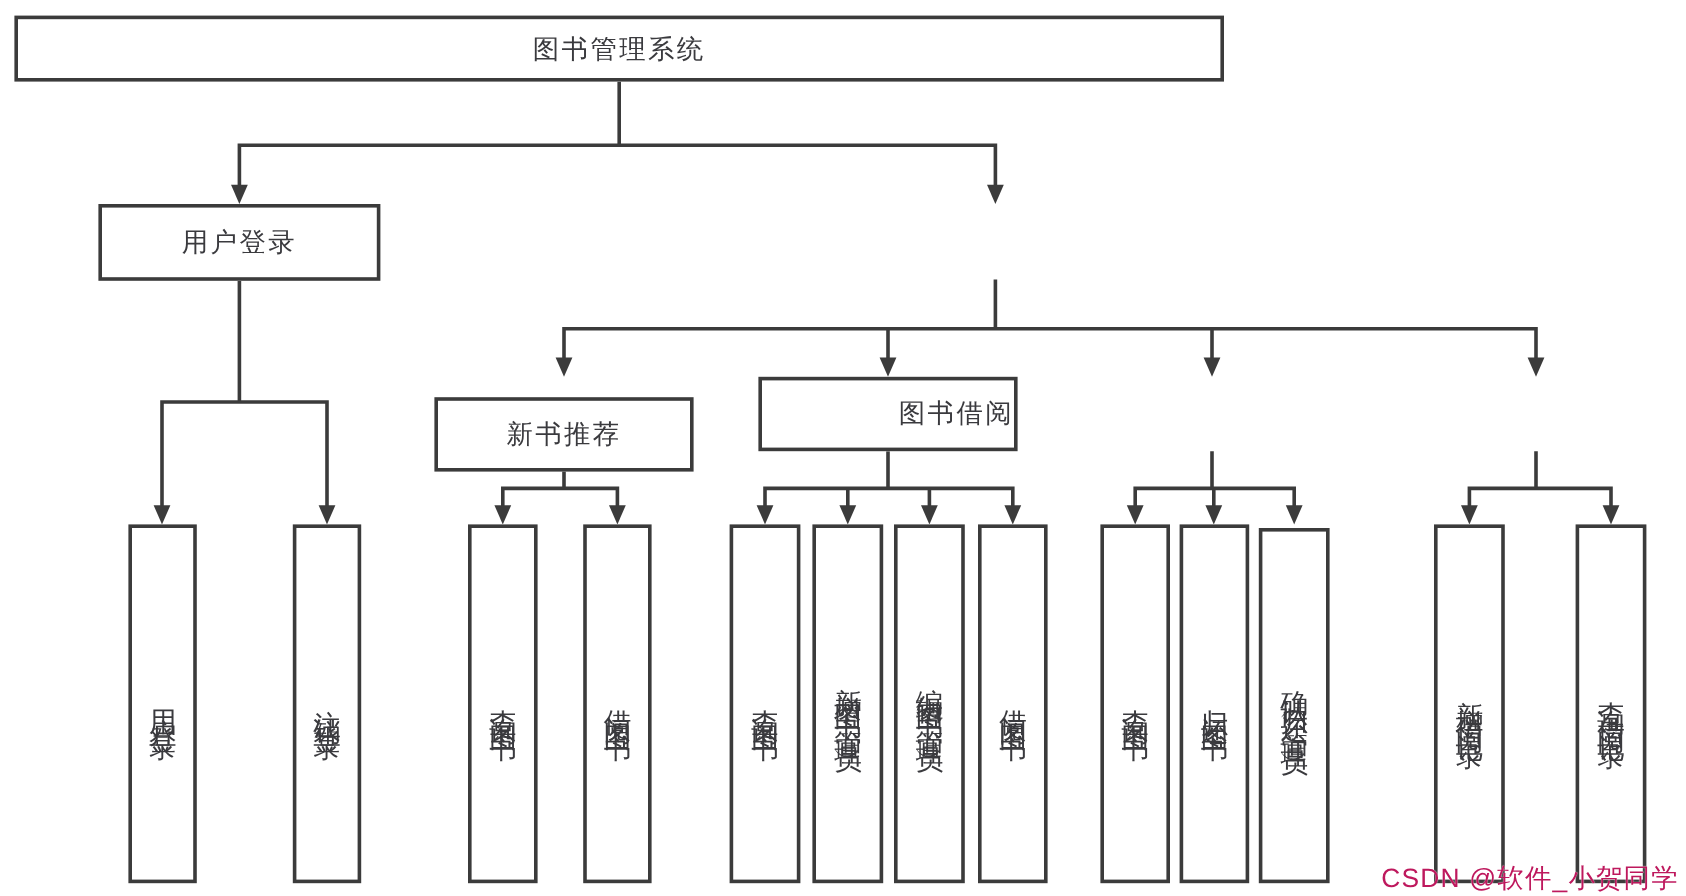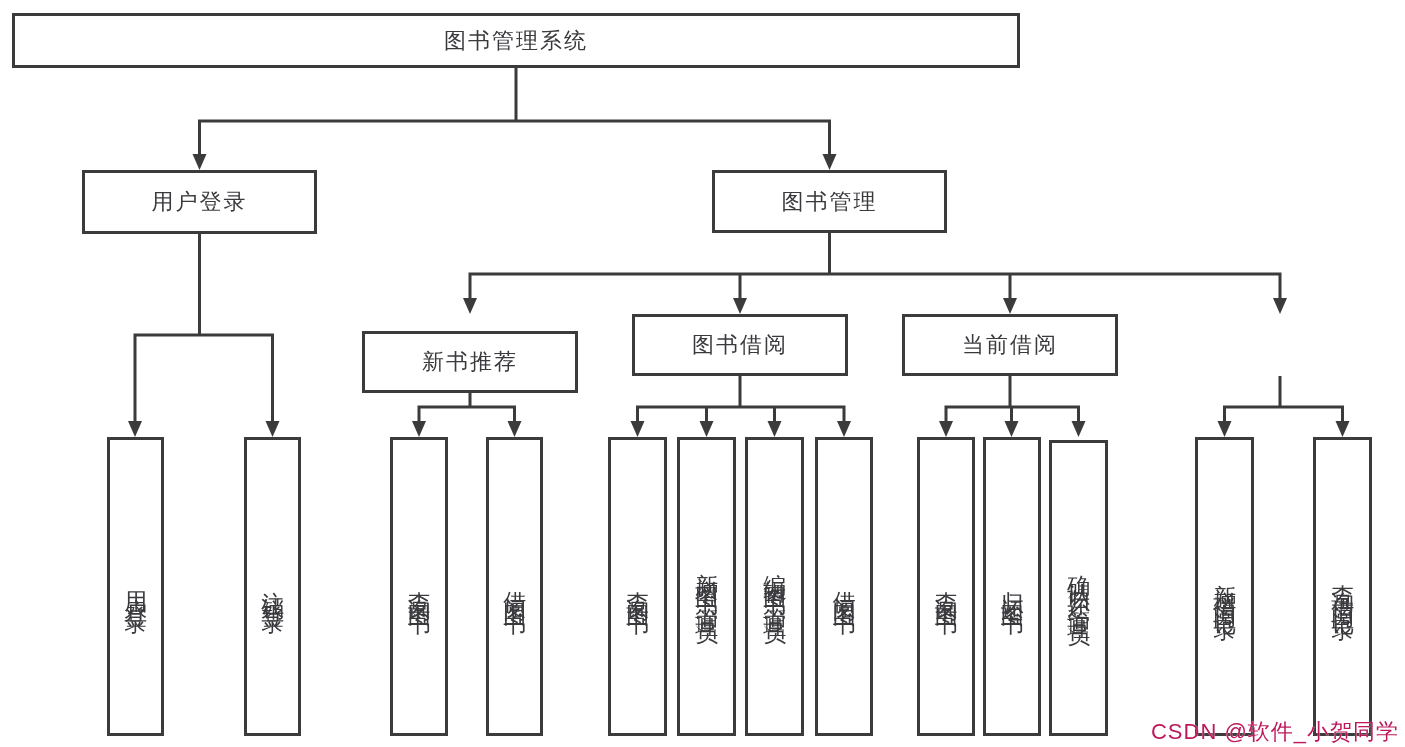--- a/index.html
+++ b/index.html
@@ -99,32 +99,26 @@
     </g>
   </svg>
 
   <div class="node" style="left:12px; top:13px; width:1008px; height:55px;">
     <span class="hlabel">图书管理系统</span>
   </div>
 
   <div class="node" style="left:82px; top:170px; width:235px; height:64px;">
     <span class="hlabel">用户登录</span>
   </div>
-  <div class="node" style="left:712px; top:170px; width:235px; height:63px;">
-    <span class="hlabel">图书管理</span>
-  </div>
 
   <div class="node" style="left:362px; top:331px; width:216px; height:62px;">
     <span class="hlabel">新书推荐</span>
   </div>
-  <div class="node" style="left:632px; top:314px; width:216px; height:62px;">
+  <div class="node" style="left:632px; top:314px; width:216px; height:62px;justify-content:flex-end;">
     <span class="hlabel">图书借阅</span>
-  </div>
-  <div class="node" style="left:902px; top:314px; width:216px; height:62px;">
-    <span class="hlabel">当前借阅</span>
   </div>
 
   <div class="node" style="left:107px; top:437px; width:57px; height:299px;">
     <span class="vlabel">用户登录</span>
   </div>
   <div class="node" style="left:244px; top:437px; width:57px; height:299px;">
     <span class="vlabel">注销登录</span>
   </div>
 
   <div class="node" style="left:390px; top:437px; width:58px; height:299px;">

